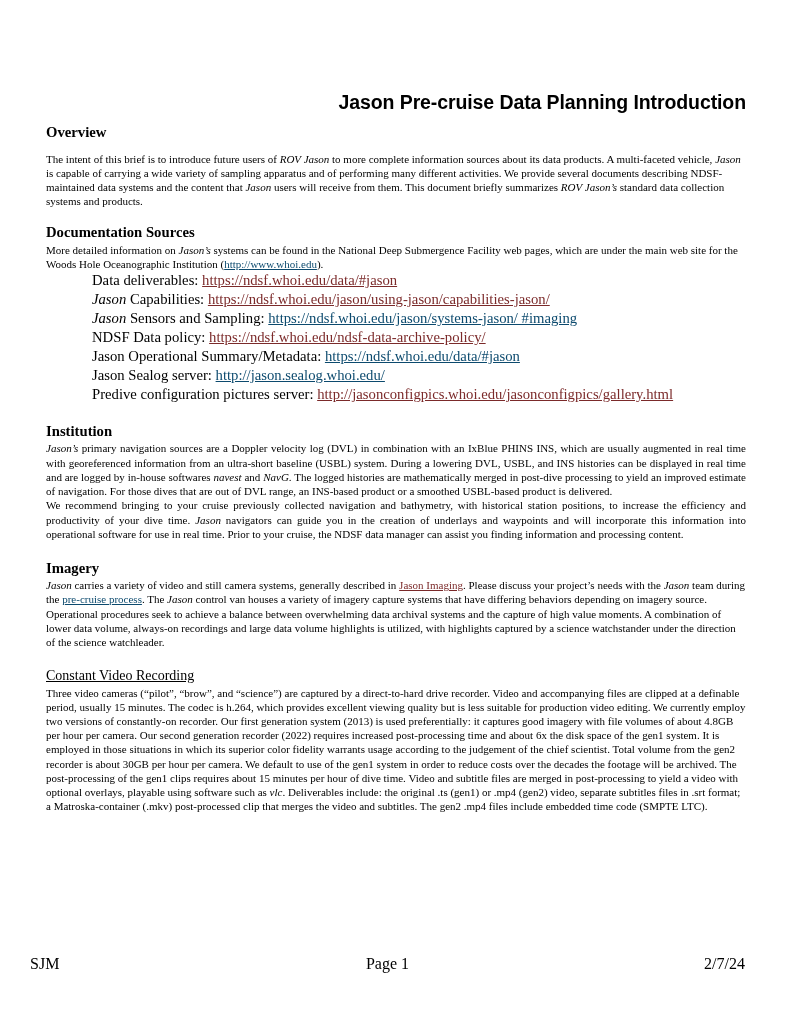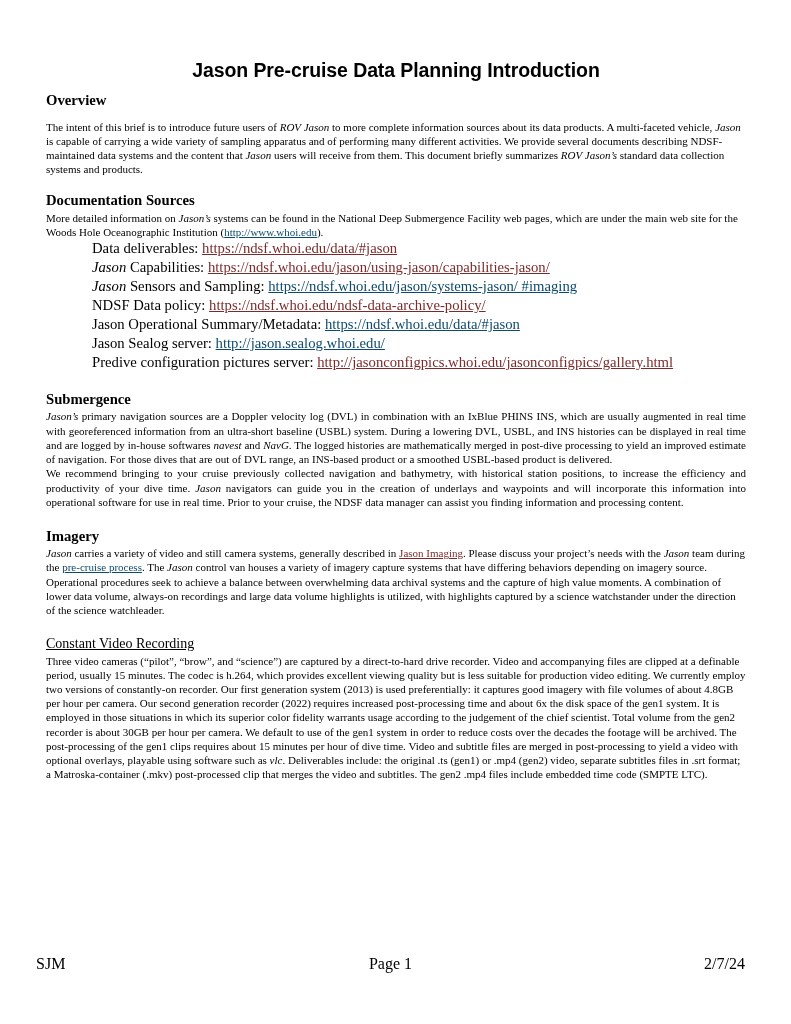--- a/index.html
+++ b/index.html
@@ -23,24 +23,24 @@
   .content {
     position: absolute;
     left: 46px;
     top: 0;
     width: 700px;
   }
   .doc-title {
     font-family: "Liberation Sans", "DejaVu Sans", sans-serif;
     font-weight: bold;
     font-size: 19.5px;
-    text-align: center;
+    text-align: right;
     letter-spacing: -0.1px;
     margin: 0;
-    padding-top: 60px;
+    padding-top: 92px;
     padding-bottom: 0;
     line-height: 1.1;
   }
   h2.section-head {
     font-size: 14.7px;
     font-weight: bold;
     margin: 0;
     padding: 0;
     line-height: 1.30;
   }
@@ -82,21 +82,21 @@
     white-space: nowrap;
   }
   a.lnk {
     text-decoration: underline;
   }
   a.blue { color: #0c4a6e; }
   a.purple { color: #7b2a2a; }
   i { font-style: italic; }
   .footer {
     position: absolute;
-    left: 36px;
+    left: 30px;
     right: 46px;
     top: 955px;
     display: flex;
     align-items: baseline;
     font-size: 16px;
   }
   .footer .f-left  { flex: 0 0 33%; text-align: left; }
   .footer .f-mid   { flex: 0 0 34%; text-align: center; }
   .footer .f-right { flex: 0 0 33%; text-align: right; padding-right: 92px; }
 </style>
@@ -125,21 +125,21 @@
       <li><i>Jason</i><span> Capabilities: </span><a class="lnk purple" href="#">https://ndsf.whoi.edu/jason/using-jason/capabilities-jason/</a></li>
       <li><i>Jason</i><span> Sensors and Sampling: </span><a class="lnk blue" href="#">https://ndsf.whoi.edu/jason/systems-jason/ #imaging</a></li>
       <li><span>NDSF Data policy: </span><a class="lnk purple" href="#">https://ndsf.whoi.edu/ndsf-data-archive-policy/</a></li>
       <li><span>Jason Operational Summary/Metadata: </span><a class="lnk blue" href="#">https://ndsf.whoi.edu/data/#jason</a></li>
       <li><span>Jason Sealog server: </span><a class="lnk blue" href="#">http://jason.sealog.whoi.edu/</a></li>
       <li><span>Predive configuration pictures server: </span><a class="lnk purple" href="#">http://jasonconfigpics.whoi.edu/jasonconfigpics/gallery.html</a></li>
     </ul>
 
     <div class="gap-lg"></div>
 
-    <h2 class="section-head">Submergence</h2>
+    <h2 class="section-head">Institution</h2>
     <p class="body justify"><i>Jason’s</i><span> primary navigation sources are a Doppler velocity log (DVL) in combination with an IxBlue PHINS INS, which are usually augmented in real time with georeferenced information from an ultra-short baseline (USBL) system. During a lowering DVL, USBL, and INS histories can be displayed in real time and are logged by in-house softwares </span><i>navest</i><span> and </span><i>NavG</i><span>. The logged histories are mathematically merged in post-dive processing to yield an improved estimate of navigation. For those dives that are out of DVL range, an INS-based product or a smoothed USBL-based product is delivered.</span></p>
     <p class="body justify"><span>We recommend bringing to your cruise previously collected navigation and bathymetry, with historical station positions, to increase the efficiency and productivity of your dive time. </span><i>Jason</i><span> navigators can guide you in the creation of underlays and waypoints and will incorporate this information into operational software for use in real time. Prior to your cruise, the NDSF data manager can assist you finding information and processing content.</span></p>
 
     <div class="gap-lg"></div>
 
     <h2 class="section-head">Imagery</h2>
     <p class="body"><i>Jason</i><span> carries a variety of video and still camera systems, generally described in </span><a class="lnk purple" href="#">Jason Imaging</a><span>. Please discuss your project’s needs with the </span><i>Jason</i><span> team during the </span><a class="lnk blue" href="#">pre-cruise process</a><span>. The </span><i>Jason</i><span> control van houses a variety of imagery capture systems that have differing behaviors depending on imagery source. Operational procedures seek to achieve a balance between overwhelming data archival systems and the capture of high value moments. A combination of lower data volume, always-on recordings and large data volume highlights is utilized, with highlights captured by a science watchstander under the direction of the science watchleader.</span></p>
 
     <div class="gap-lg"></div>
 

